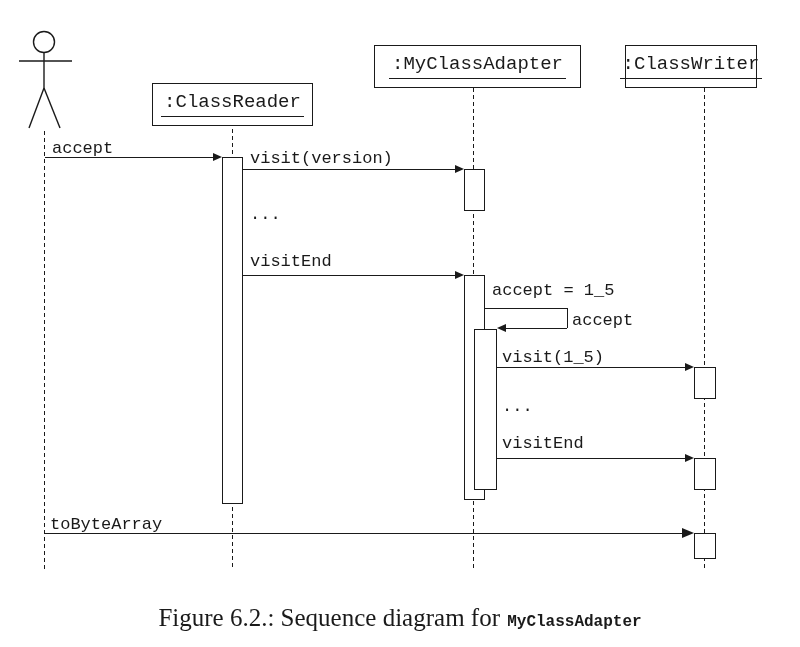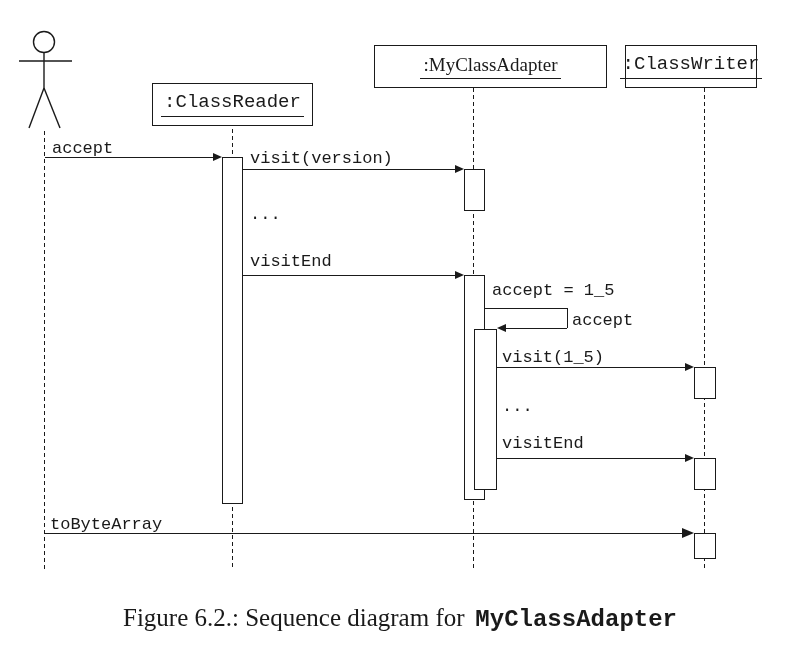--- a/index.html
+++ b/index.html
@@ -36,21 +36,21 @@
   .arrow-r.big{ border-left-width:12px; border-top-width:5px; border-bottom-width:5px; }
   .mlabel{
     position:absolute; font-size:17px; line-height:17px; white-space:pre; z-index:5;
   }
   
   .caption{
     position:absolute; left:0; top:603px; width:100%; text-align:center; z-index:5;
     font-family:"Liberation Serif", serif; font-size:25px; line-height:30px; color:var(--ink);
   }
   .caption-code{
-    font-family:"Liberation Mono", monospace; font-size:24px; font-weight:700; margin-left:0.45em;
+    font-family:"Liberation Mono", monospace; font-size:16px; font-weight:700; margin-left:0.45em;
   }
   .actor-svg{ position:absolute; left:14px; top:28px; z-index:2; }
 </style>
 </head>
 <body>
 
 <div class="stage">
 
   <svg class="actor-svg" width="62" height="102" viewBox="0 0 62 102" fill="none" stroke="#1a1a1a" stroke-width="1.4">
     <circle cx="30" cy="14" r="10.5"></circle>
@@ -61,21 +61,21 @@
   </svg>
 
   <div class="lifeline" style="left:44px; top:131px; height:438px;"></div>
   <div class="lifeline" style="left:232px; top:87px; height:482px;"></div>
   <div class="lifeline" style="left:473px; top:88px; height:481px;"></div>
   <div class="lifeline" style="left:704px; top:88px; height:481px;"></div>
 
   <div class="headbox" style="left:152px; top:44px; width:161px;margin-top:39px;">
     <span class="pname">:ClassReader</span>
   </div>
-  <div class="headbox" style="left:374px; top:45px; width:233px;font-family:Liberation Serif, serif;">
+  <div class="headbox" style="left:374px; top:45px; width:207px;">
     <span class="pname">:MyClassAdapter</span>
   </div>
   <div class="headbox" style="left:625px; top:45px; width:132px;">
     <span class="pname">:ClassWriter</span>
   </div>
 
   <div class="bar" style="left:222px; top:157px; width:21px; height:347px;"></div>
   <div class="bar" style="left:464px; top:169px; width:21px; height:42px;"></div>
   <div class="bar" style="left:464px; top:275px; width:21px; height:225px;"></div>
   <div class="bar nested" style="left:474px; top:329px; width:23px; height:161px;"></div>

